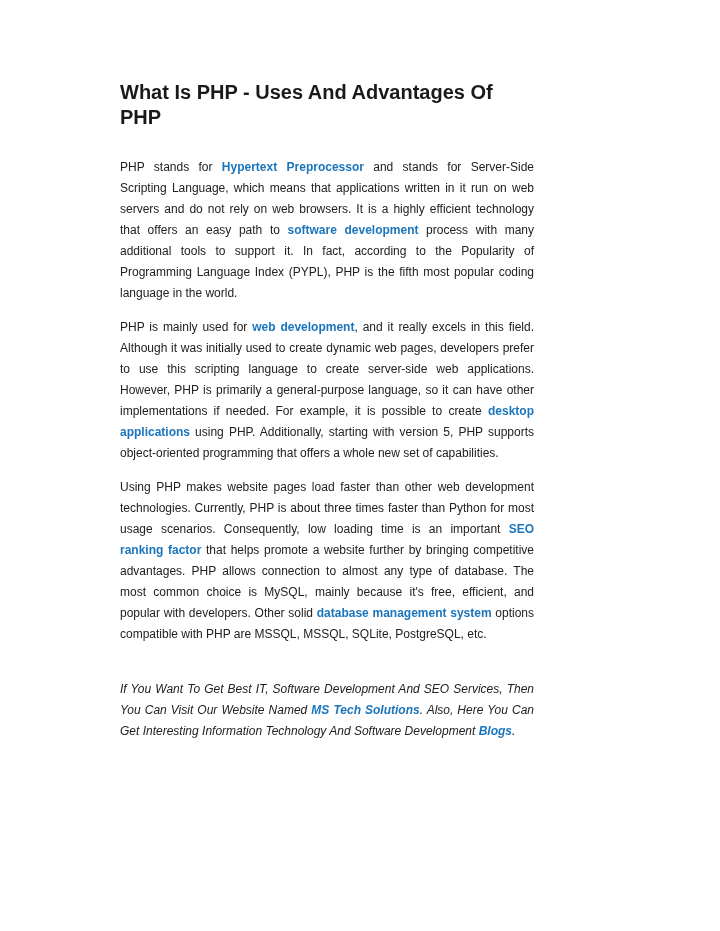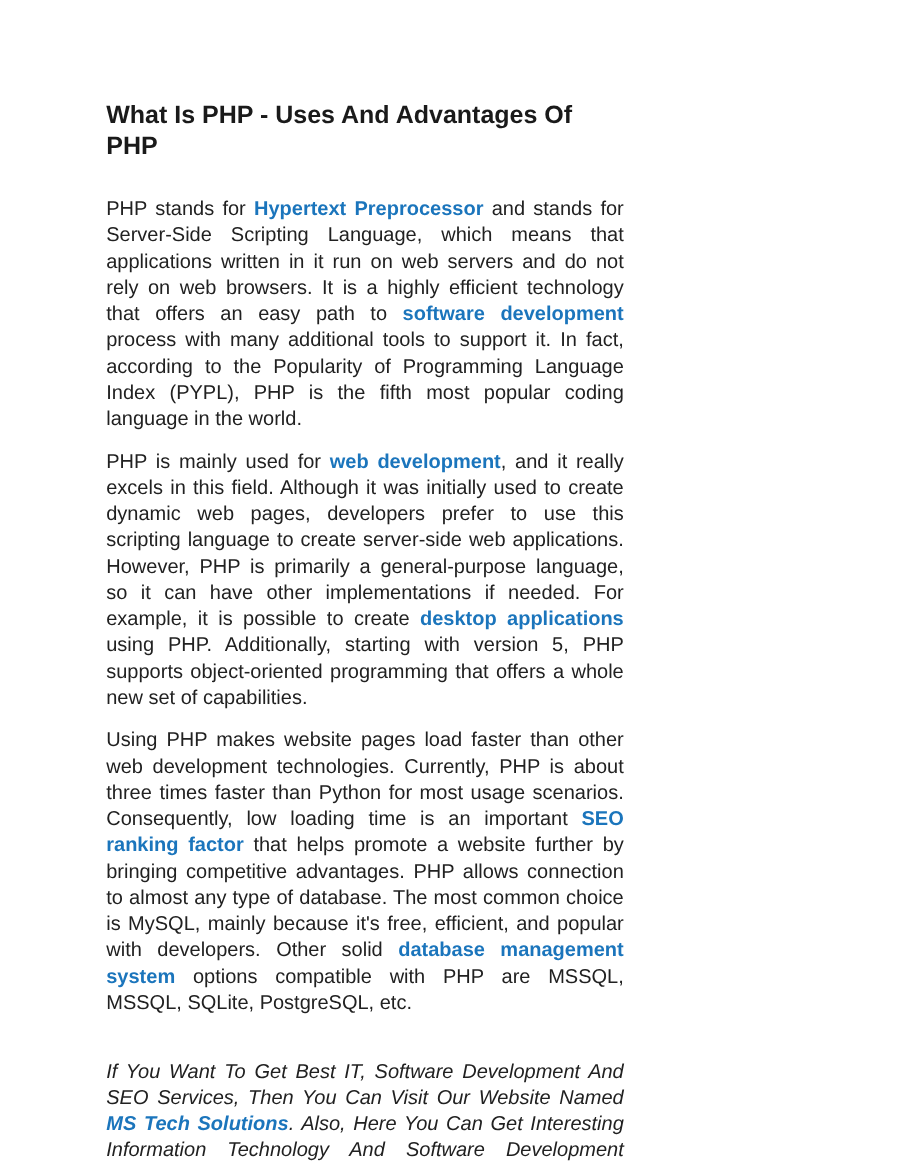--- a/index.html
+++ b/index.html
@@ -13,30 +13,31 @@
     overflow: hidden;
     font-family: "Liberation Sans", sans-serif;
     color: #212121;
   }
   .page {
     box-sizing: border-box;
     width: 584px;
     height: 931px;
     padding: 80px 85px 0 85px;
     background: #ffffff;
+    margin-left: 35px;
   }
   h1.doc-title {
     font-size: 20px;
     line-height: 25px;
     font-weight: bold;
     color: #1a1a1a;
     margin: 0 0 27px 0;
   }
   p.para {
-    font-size: 16px;
+    font-size: 12px;
     line-height: 21px;
     text-align: justify;
     margin: 0 0 13px 0;
     color: #212121;
   }
   p.para.extra-gap {
     margin-top: 34px;
     font-style: italic;
   }
   a.inline-link {

